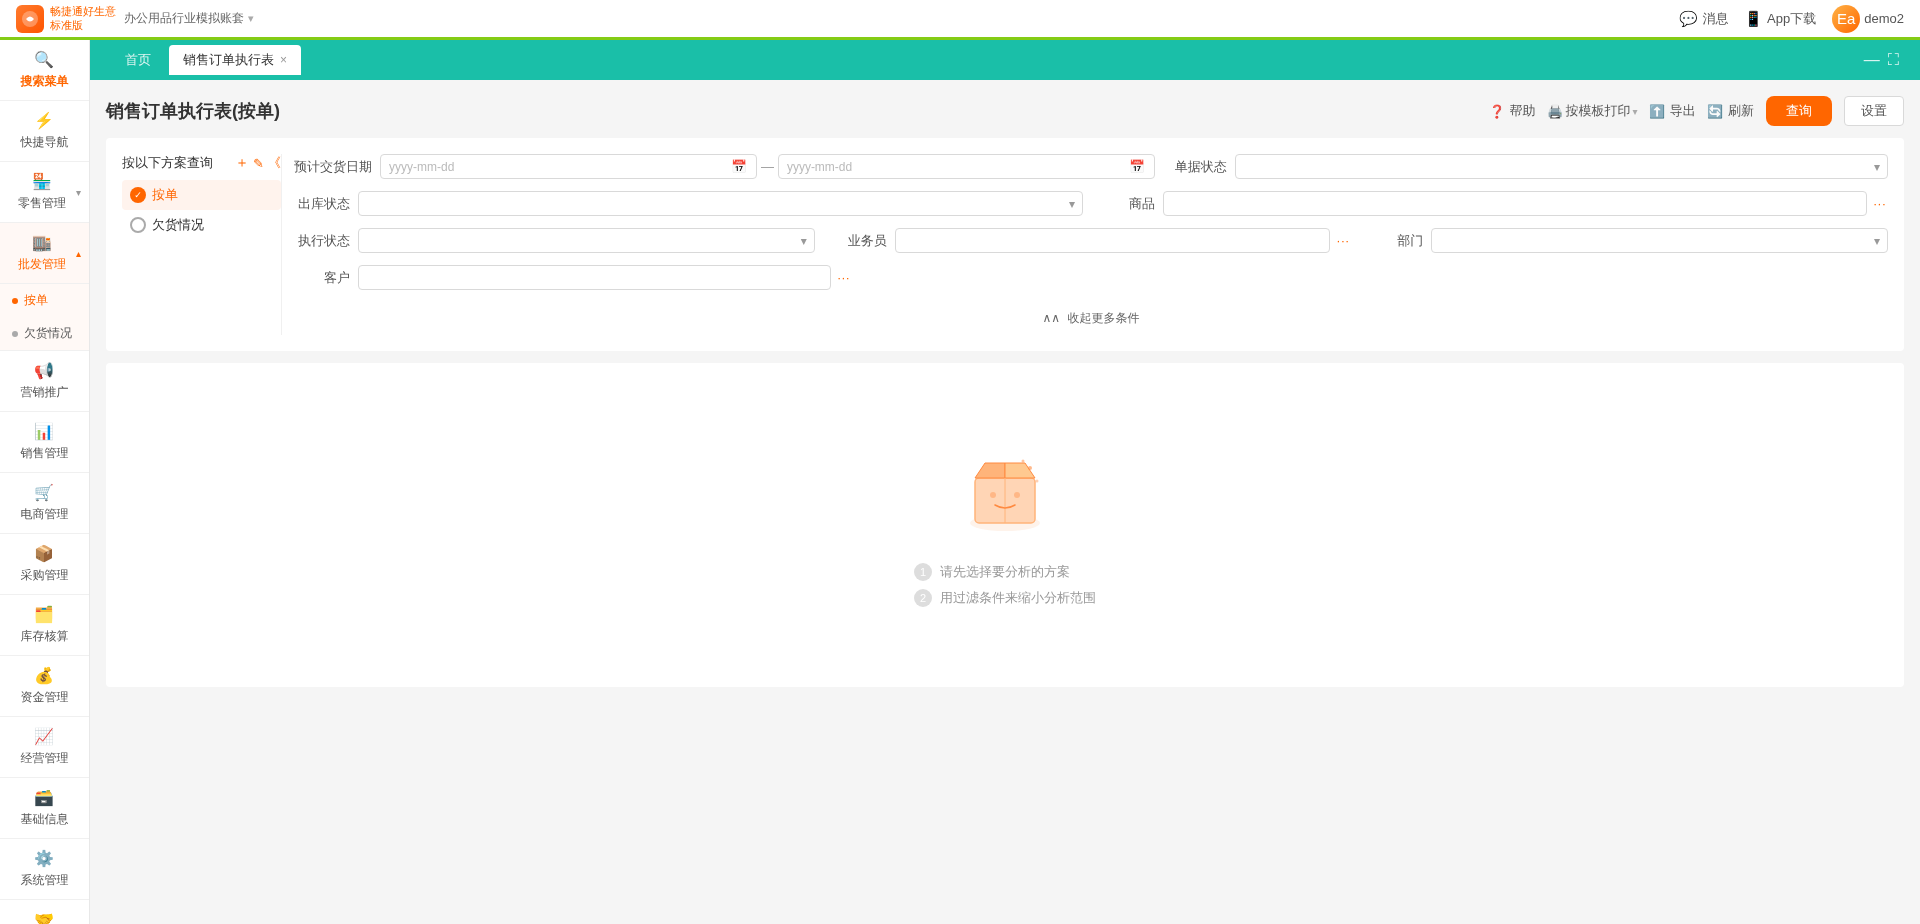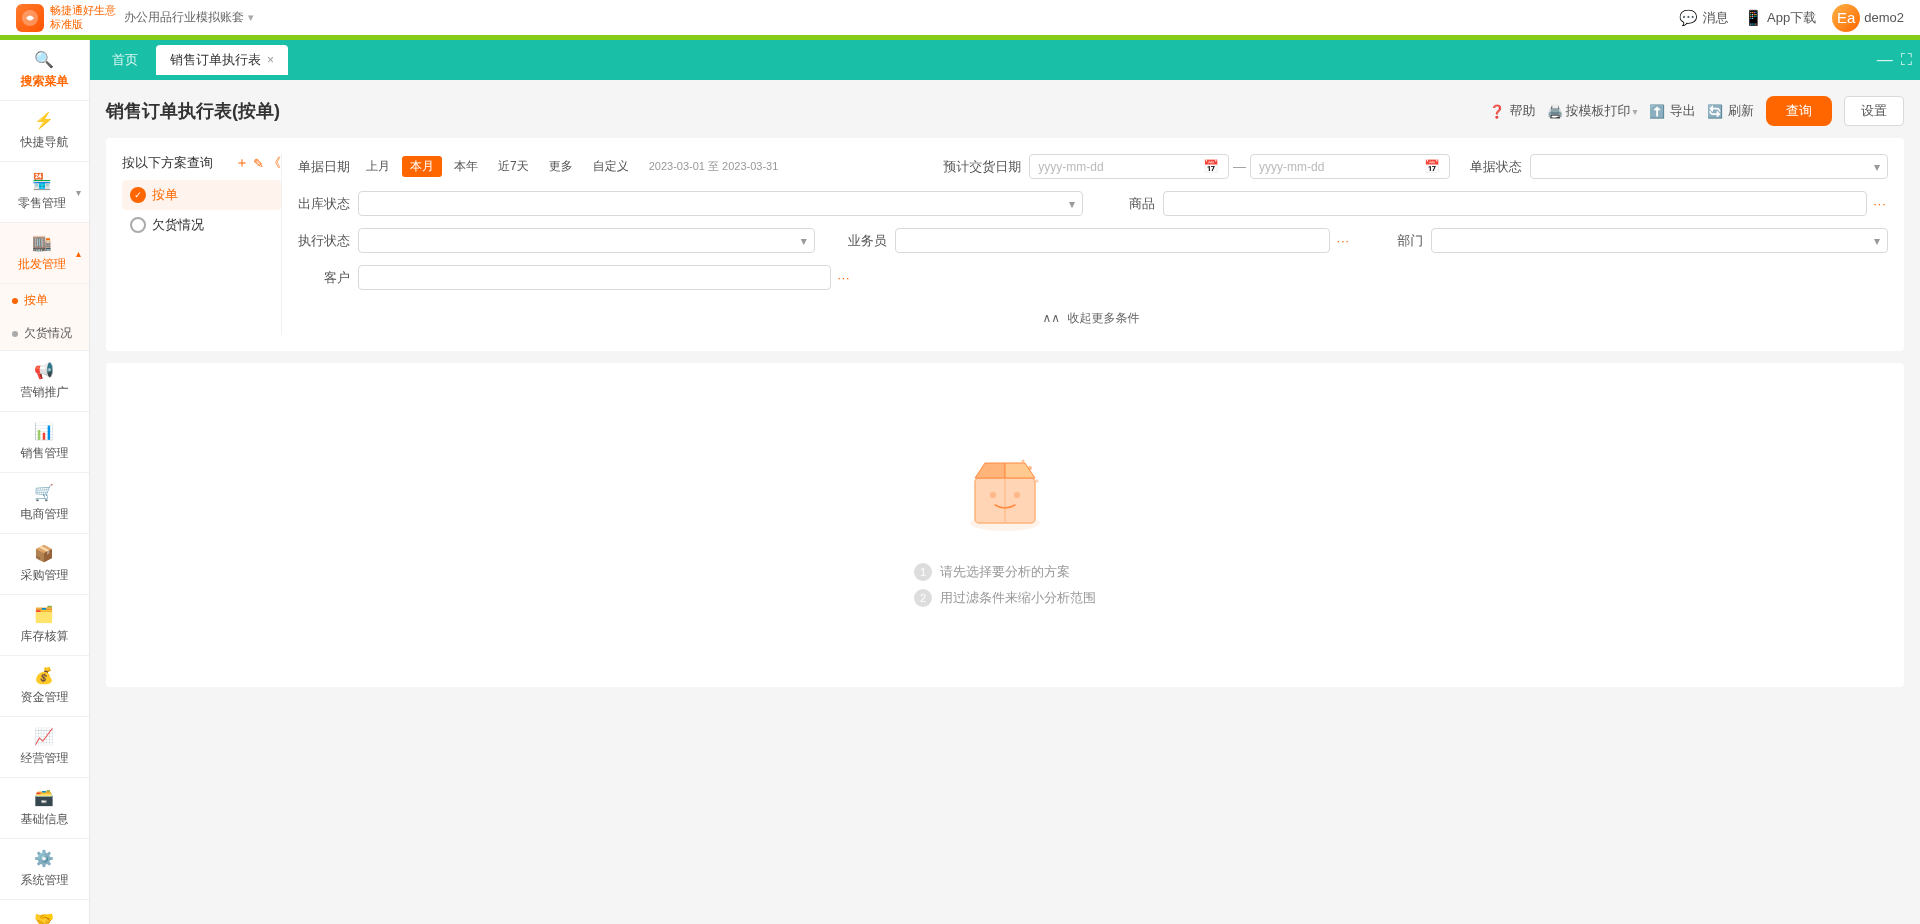--- a/index.html
+++ b/index.html
@@ -6,21 +6,21 @@
     body { font-family: "Microsoft YaHei", Arial, sans-serif; font-size: 13px; background: #f5f5f5; color: #333; display: flex; flex-direction: column; height: 100vh; overflow: hidden; }
 
     
     .top-header {
       height: 40px;
       background: #fff;
       display: flex;
       align-items: center;
       justify-content: space-between;
       padding: 0 16px;
-      border-bottom: 5px solid #84cc16;
+      border-bottom: 3px solid #84cc16;
       flex-shrink: 0;
     }
     .top-header-left {
       display: flex;
       align-items: center;
       gap: 8px;
     }
     .logo-area {
       display: flex;
       align-items: center;
@@ -150,21 +150,21 @@
       flex-direction: column;
       overflow: hidden;
     }
 
     
     .tab-bar {
       background: #1abfa8;
       display: flex;
       align-items: center;
       height: 40px;
-      padding: 0 8px;
+      padding: 0 21px;
       gap: 4px;
       flex-shrink: 0;
     }
     .tab-item {
       padding: 6px 14px;
       border-radius: 4px 4px 0 0;
       cursor: pointer;
       font-size: 13px;
       color: rgba(255,255,255,0.85);
       display: flex;
@@ -658,34 +658,20 @@
             <div class="scheme-item">
               <div class="scheme-icon outline"></div>
               <span>欠货情况</span>
             </div>
           </div>
 
           <div class="filter-main">
 
             <div class="filter-row">
 
-              <div class="filter-group" style="flex:1.5;">
-                <span class="filter-label">单据日期</span>
-                <div class="filter-control">
-                  <div class="date-tabs">
-                    <span class="date-tab">上月</span>
-                    <span class="date-tab active">本月</span>
-                    <span class="date-tab">本年</span>
-                    <span class="date-tab">近7天</span>
-                    <span class="date-tab">更多</span>
-                    <span class="date-tab">自定义</span>
-                  </div>
-                  <span class="date-range-text">2023-03-01 至 2023-03-31</span>
-                </div>
-              </div>
 
               <div class="filter-group" style="flex:1.2;">
                 <span class="filter-label">预计交货日期</span>
                 <div class="filter-control">
                   <div class="date-input-wrap">
                     <div class="date-input">
                       <span style="color:#bbb;">yyyy-mm-dd</span>
                       <span class="cal-icon">📅</span>
                     </div>
                     <span class="date-separator">—</span>

